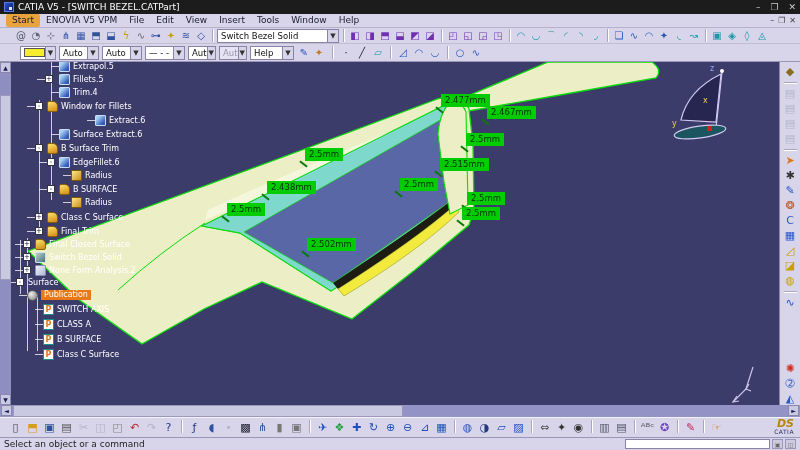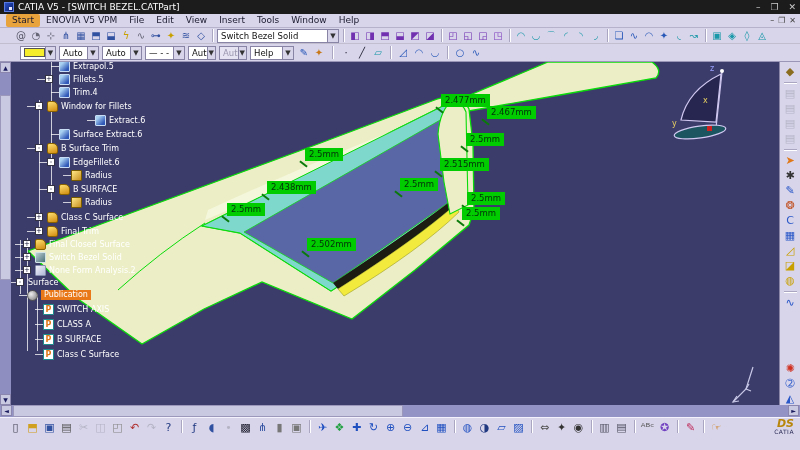--- a/index.html
+++ b/index.html
@@ -501,13 +501,19 @@
         <span class="tbi" style="color: rgb(192, 48, 96);">✎</span>
         <span class="tbsep"></span>
         <span class="tbi" style="color: rgb(208, 128, 32);">☞</span>
       </span>
       <span class="logo">
       <div class="ds">DS</div>
       <div class="nm">CATIA</div>
     </span>
   </div>
 
+  <div class="status">
+    <span>Select an object or a command</span>
+    <input value="" style="">
+    <span class="sbt">▣</span>
+    <span class="sbt">◫</span>
+  </div>
 </div>
 
 </body></html>

